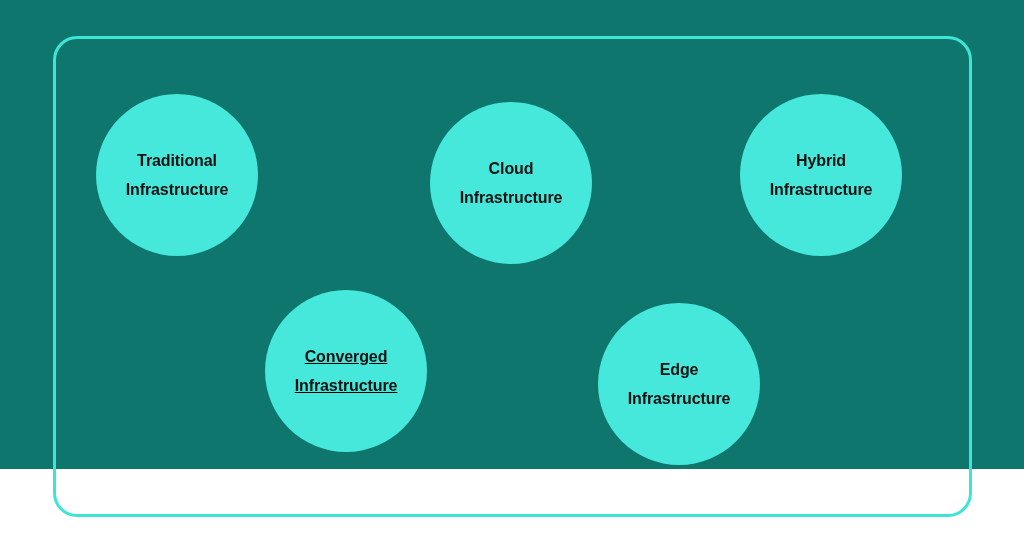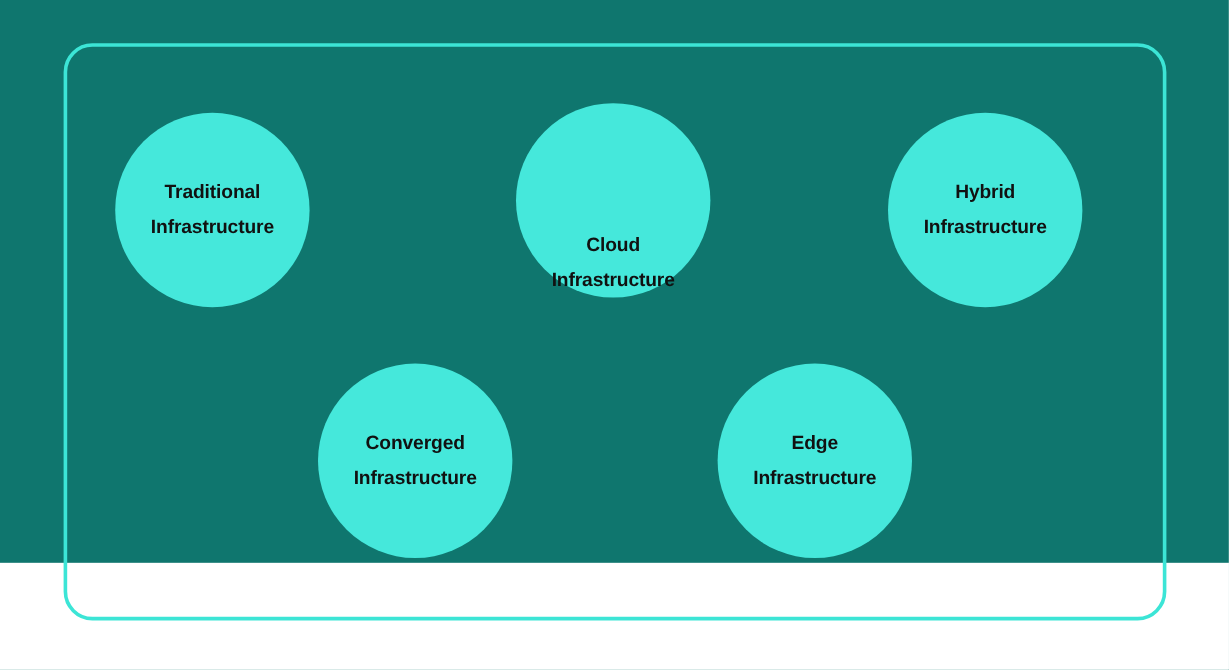--- a/index.html
+++ b/index.html
@@ -63,31 +63,31 @@
 
 <div id="diagram-canvas">
 
   <div id="frame"></div>
 
   <div class="node" style="left:96px; top:94px; width:162px; height:162px;">
     <span class="node-label">Traditional
 Infrastructure</span>
   </div>
 
-  <div class="node" style="left:430px; top:86px; width:162px; height:162px;align-items:flex-end;">
+  <div class="node" style="left:430px; top:102px; width:162px; height:162px;">
     <span class="node-label">Cloud
 Infrastructure</span>
   </div>
 
   <div class="node" style="left:740px; top:94px; width:162px; height:162px;">
     <span class="node-label">Hybrid
 Infrastructure</span>
   </div>
 
-  <div class="node" style="left:265px; top:303px; width:162px; height:162px;">
+  <div class="node" style="left:265px; top:290px; width:162px; height:162px;text-decoration:underline;">
     <span class="node-label">Converged
 Infrastructure</span>
   </div>
 
   <div class="node" style="left:598px; top:303px; width:162px; height:162px;">
     <span class="node-label">Edge
 Infrastructure</span>
   </div>
 
 </div>

